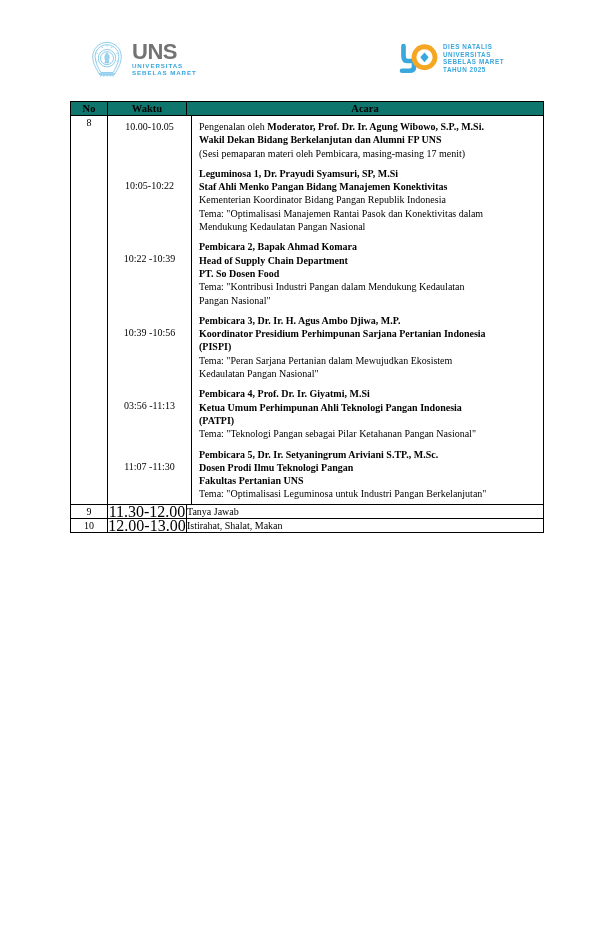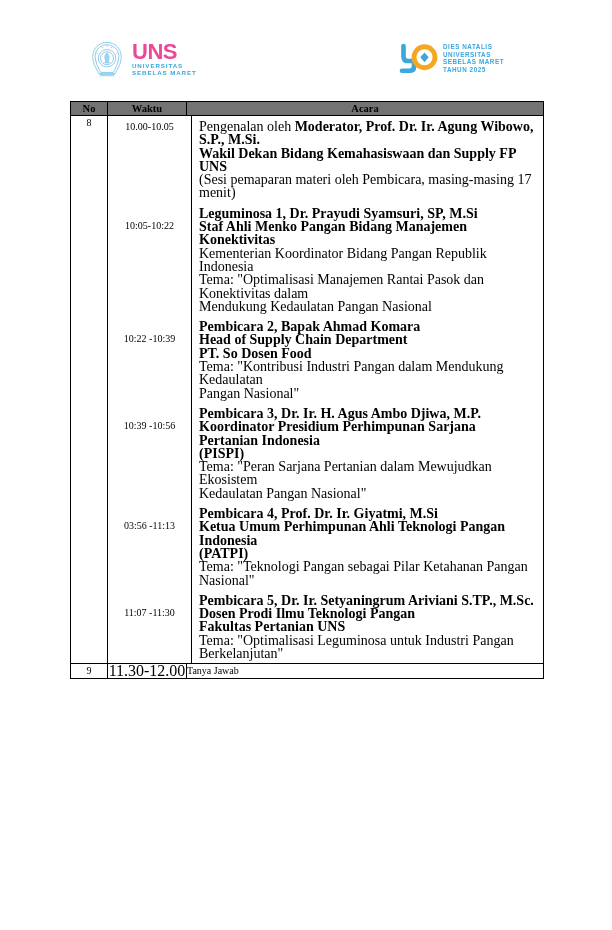--- a/index.html
+++ b/index.html
@@ -46,21 +46,21 @@
     display: flex;
     flex-direction: column;
     justify-content: center;
     line-height: 1;
   }
   .uns-word .uns-big {
     font-family: "Liberation Sans", sans-serif;
     font-weight: bold;
     font-size: 22px;
     letter-spacing: -0.5px;
-    color: #ec4899;
+    color: #737373;
     line-height: 20px;
   }
   .uns-word .uns-sub {
     font-family: "Liberation Sans", sans-serif;
     font-weight: bold;
     font-size: 6.2px;
     letter-spacing: 0.9px;
     color: #3aa7dd;
     line-height: 7.4px;
     white-space: nowrap;
@@ -109,21 +109,21 @@
   table.sched td, table.sched th {
     border: 1px solid #000000;
     vertical-align: top;
     padding: 0;
   }
   col.c-no    { width: 37px; }
   col.c-time  { width: 79px; }
   col.c-event { width: 357px; }
 
   thead th {
-    background: #737373;
+    background: #0f766e;
     text-align: center;
     font-weight: bold;
     font-size: 10.5px;
     padding: 4px 0 4px 0;
     line-height: 13px;
   }
 
   td.no-cell {
     text-align: center;
     font-size: 10px;
@@ -159,21 +159,21 @@
   .sub-time {
     width: 79px;
     text-align: center;
     font-size: 10px;
     line-height: 13.3px;
     padding: 16px 2px 3px 2px;
     white-space: nowrap;
     border-right: 1px solid #000000;
   }
   .sub-event {
-    font-size: 14px;
+    font-size: 10px;
     line-height: 13.3px;
     padding: 4px 6px 3px 7px;
   }
   .subrow.first .sub-time,
   .subrow.first .sub-event { padding-top: 4px; }
 
   .b { font-weight: bold; }
   .ln { display: block; }
   .ln.bold { font-weight: bold; }
 </style>
@@ -255,21 +255,21 @@
 
         <tr>
           <td class="no-cell">8</td>
           <td colspan="2" style="padding:0;">
             <div class="subgrid">
 
               <div class="subrow first">
                 <div class="sub-time">10.00-10.05</div>
                 <div class="sub-event">
                   <span class="ln"><span>Pengenalan oleh </span><span class="b">Moderator, Prof. Dr. Ir. Agung Wibowo, S.P., M.Si.</span></span>
-                  <span class="ln bold">Wakil Dekan Bidang Kemahasiswaan dan Supply FP UNS</span>
+                  <span class="ln bold">Wakil Dekan Bidang Berkelanjutan dan Alumni FP UNS</span>
                   <span class="ln">(Sesi pemaparan materi oleh Pembicara, masing-masing 17 menit)</span>
                 </div>
               </div>
 
               <div class="subrow">
                 <div class="sub-time">10:05-10:22</div>
                 <div class="sub-event">
                   <span class="ln bold">Leguminosa 1, Dr. Prayudi Syamsuri, SP, M.Si</span>
                   <span class="ln bold">Staf Ahli Menko Pangan Bidang Manajemen Konektivitas</span>
                   <span class="ln">Kementerian Koordinator Bidang Pangan Republik Indonesia</span>
@@ -323,18 +323,23 @@
             </div>
           </td>
         </tr>
 
         <tr>
           <td class="no-cell">9</td>
           <td class="time-cell">11.30-12.00</td>
           <td class="event-cell">Tanya Jawab</td>
         </tr>
 
+        <tr>
+          <td class="no-cell">10</td>
+          <td class="time-cell">12.00-13.00</td>
+          <td class="event-cell">Istirahat, Shalat, Makan</td>
+        </tr>
 
       </tbody>
     </table>
   </div>
 
 </div>
 
 </body></html>

